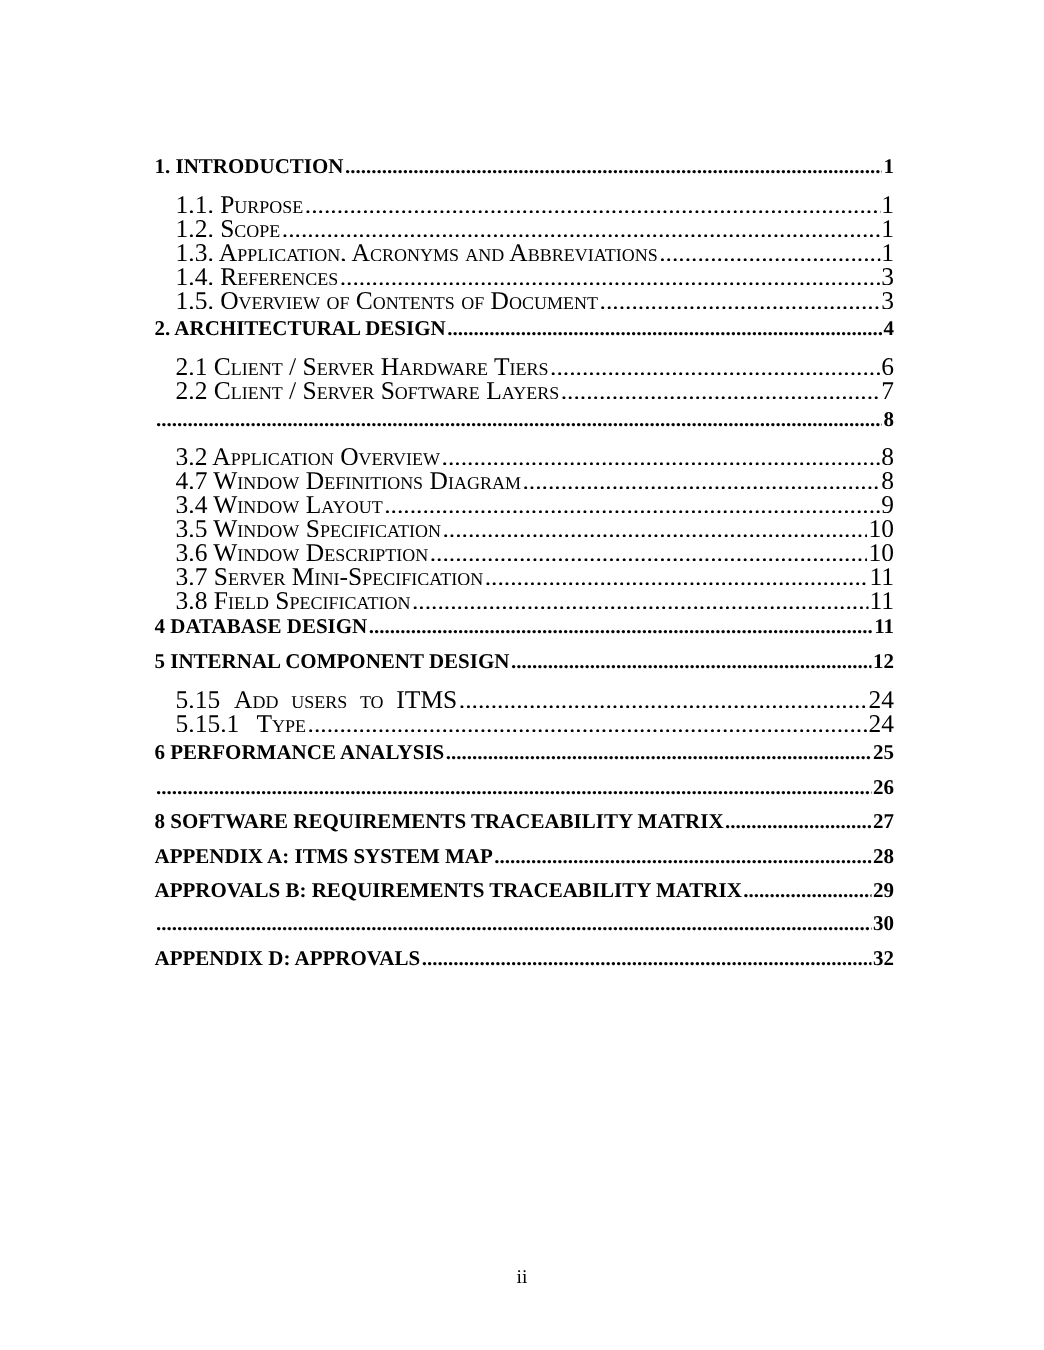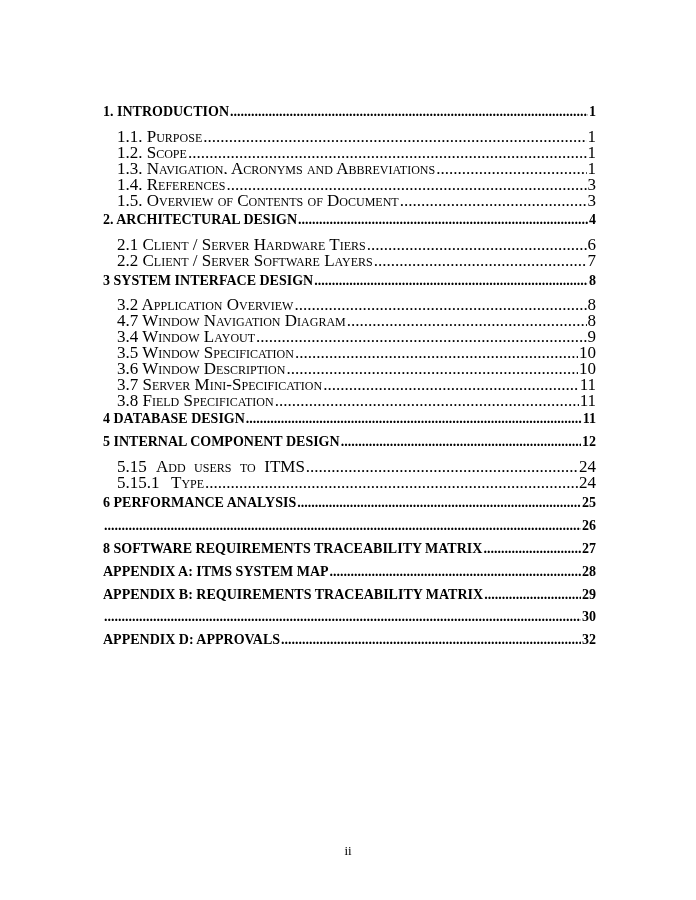--- a/index.html
+++ b/index.html
@@ -36,21 +36,21 @@
     <span class="title"><span class="num">1.1.</span> <span>Purpose</span></span>
     <span class="leader"></span>
     <span class="page">1</span>
   </div>
   <div class="entry minor" style="top:143px">
     <span class="title"><span class="num">1.2.</span> <span>Scope</span></span>
     <span class="leader"></span>
     <span class="page">1</span>
   </div>
   <div class="entry minor" style="top:159px">
-    <span class="title"><span class="num">1.3.</span> <span>Navigation, Acronyms and Abbreviations</span></span>
+    <span class="title"><span class="num">1.3.</span> <span>Application, Acronyms and Abbreviations</span></span>
     <span class="leader"></span>
     <span class="page">1</span>
   </div>
   <div class="entry minor" style="top:175px">
     <span class="title"><span class="num">1.4.</span> <span>References</span></span>
     <span class="leader"></span>
     <span class="page">3</span>
   </div>
   <div class="entry minor" style="top:191px">
     <span class="title"><span class="num">1.5.</span> <span>Overview of Contents of Document</span></span>
@@ -66,31 +66,30 @@
     <span class="title"><span class="num">2.1</span> <span>Client / Server Hardware Tiers</span></span>
     <span class="leader"></span>
     <span class="page">6</span>
   </div>
   <div class="entry minor" style="top:251px">
     <span class="title"><span class="num">2.2</span> <span>Client / Server Software Layers</span></span>
     <span class="leader"></span>
     <span class="page">7</span>
   </div>
   <div class="entry major" style="top:273px">
-    <span class="title"><span class="num">3</span> <span>SYSTEM INTERFACE DESIGN</span></span>
     <span class="leader"></span>
     <span class="page">8</span>
   </div>
   <div class="entry minor" style="top:295px">
     <span class="title"><span class="num">3.2</span> <span>Application Overview</span></span>
     <span class="leader"></span>
     <span class="page">8</span>
   </div>
   <div class="entry minor" style="top:311px">
-    <span class="title"><span class="num">4.7</span> <span>Window Navigation Diagram</span></span>
+    <span class="title"><span class="num">4.7</span> <span>Window Definitions Diagram</span></span>
     <span class="leader"></span>
     <span class="page">8</span>
   </div>
   <div class="entry minor" style="top:327px">
     <span class="title"><span class="num">3.4</span> <span>Window Layout</span></span>
     <span class="leader"></span>
     <span class="page">9</span>
   </div>
   <div class="entry minor" style="top:343px">
     <span class="title"><span class="num">3.5</span> <span>Window Specification</span></span>
@@ -145,21 +144,21 @@
     <span class="title"><span class="num">8</span> <span>SOFTWARE REQUIREMENTS TRACEABILITY MATRIX</span></span>
     <span class="leader"></span>
     <span class="page">27</span>
   </div>
   <div class="entry major" style="top:564px">
     <span class="title">APPENDIX A: ITMS SYSTEM MAP</span>
     <span class="leader"></span>
     <span class="page">28</span>
   </div>
   <div class="entry major" style="top:587px">
-    <span class="title">APPENDIX B: REQUIREMENTS TRACEABILITY MATRIX</span>
+    <span class="title">APPROVALS B: REQUIREMENTS TRACEABILITY MATRIX</span>
     <span class="leader"></span>
     <span class="page">29</span>
   </div>
   <div class="entry major" style="top:609px">
     <span class="leader"></span>
     <span class="page">30</span>
   </div>
   <div class="entry major" style="top:632px">
     <span class="title">APPENDIX D: APPROVALS</span>
     <span class="leader"></span>

